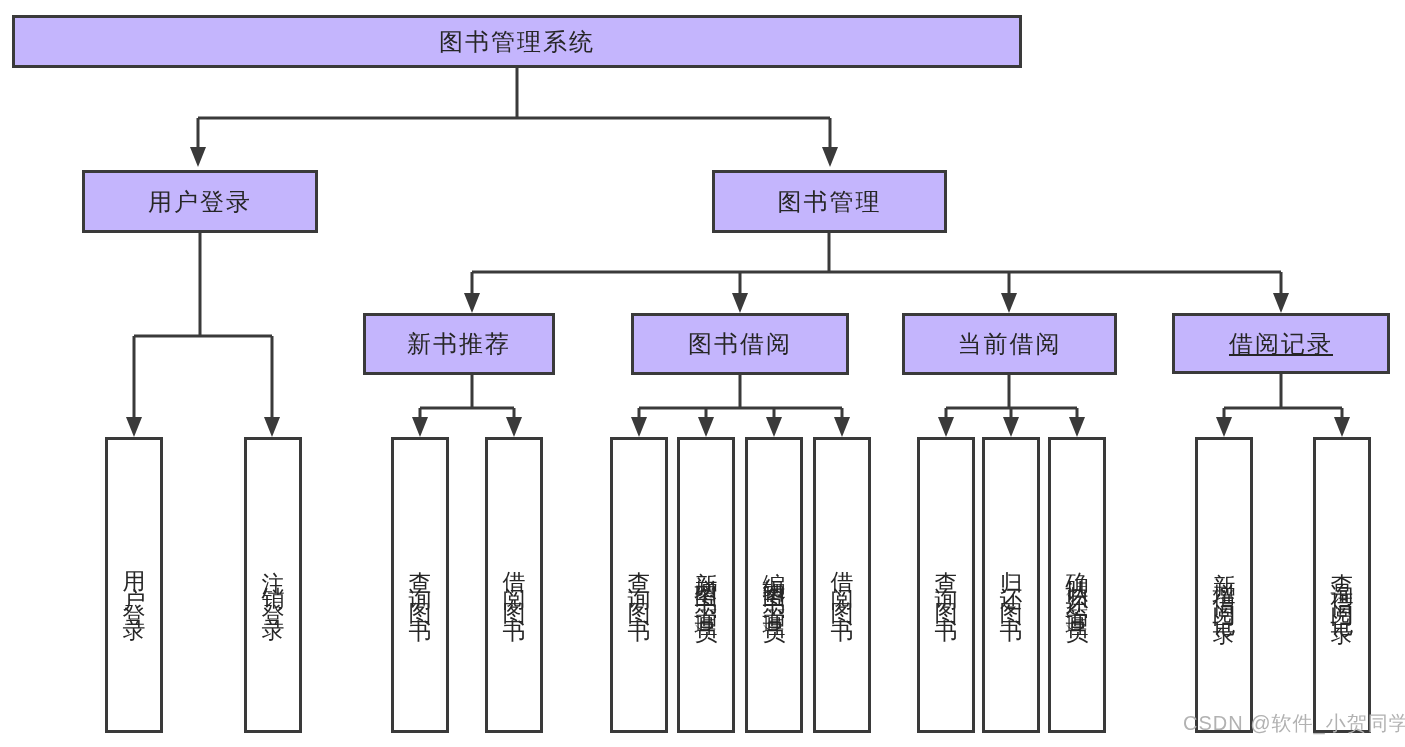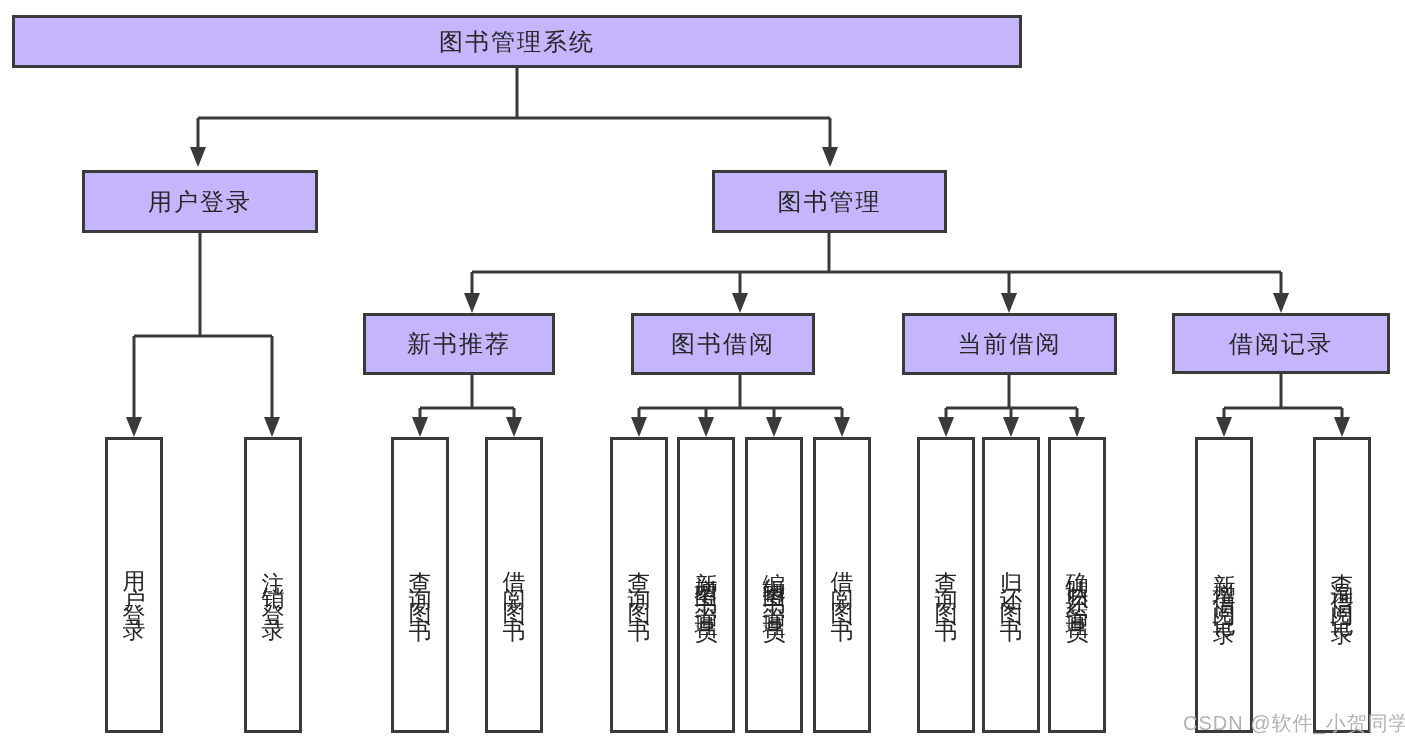--- a/index.html
+++ b/index.html
@@ -91,27 +91,27 @@
   <div class="node" style="left:82px;top:170px;width:236px;height:63px;">
     <span>用户登录</span>
   </div>
   <div class="node" style="left:712px;top:170px;width:235px;height:63px;">
     <span>图书管理</span>
   </div>
 
   <div class="node" style="left:363px;top:313px;width:192px;height:62px;">
     <span>新书推荐</span>
   </div>
-  <div class="node" style="left:631px;top:313px;width:184px;height:62px;align-items:center;">
+  <div class="node" style="left:631px;top:313px;width:218px;height:62px;align-items:center;">
     <span>图书借阅</span>
   </div>
   <div class="node" style="left:902px;top:313px;width:215px;height:62px;text-align:right;">
     <span>当前借阅</span>
   </div>
-  <div class="node" style="left:1172px;top:313px;width:218px;height:61px;">
+  <div class="node" style="left:1172px;top:313px;width:218px;height:61px;text-decoration:underline;">
     <span>借阅记录</span>
   </div>
 
   <div class="vnode ls-loose" style="left:105px;">
     <span>用户登录</span>
   </div>
   <div class="vnode ls-loose" style="left:244px;">
     <span>注销登录</span>
   </div>
 

